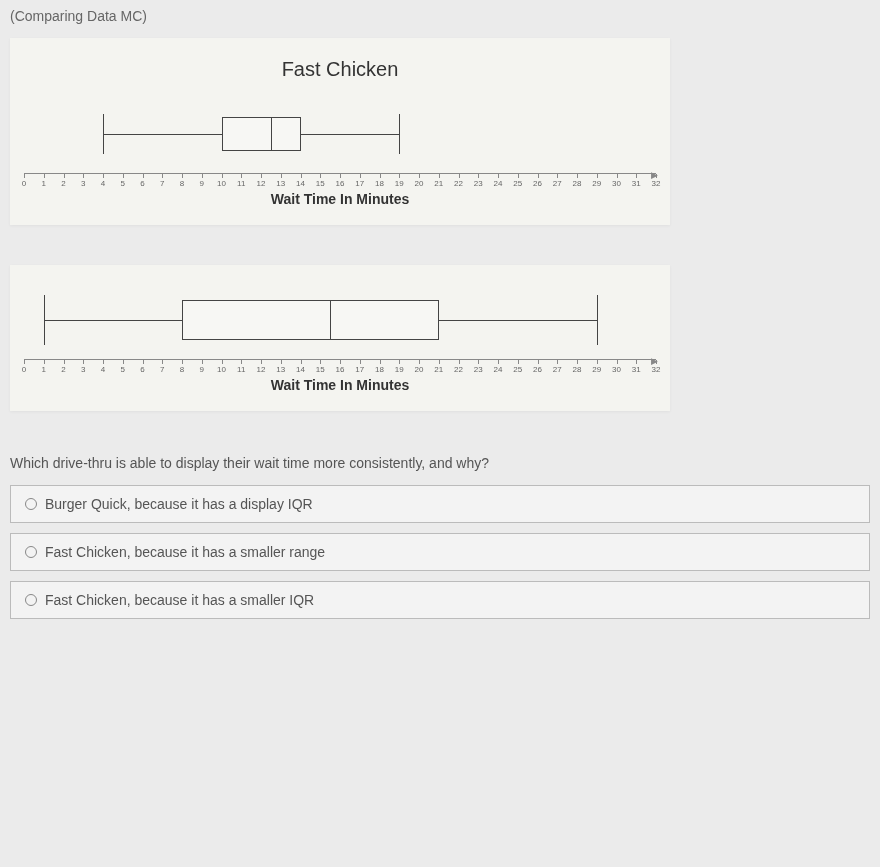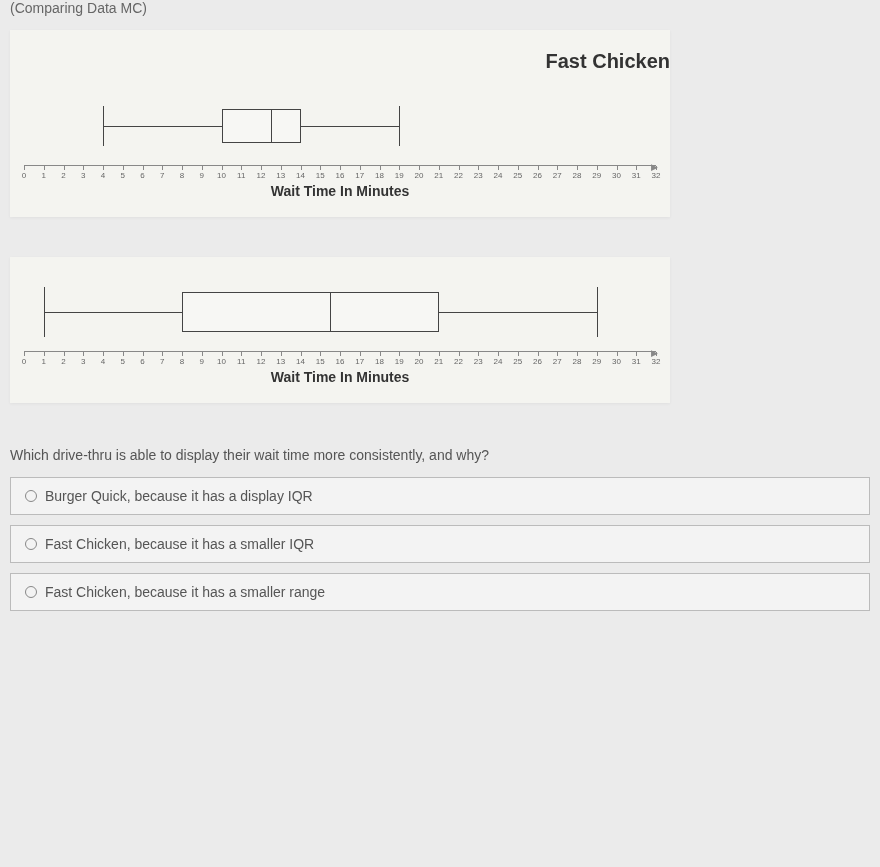--- a/index.html
+++ b/index.html
@@ -3,44 +3,44 @@
 <meta charset="utf-8">
 <style>
   * { box-sizing: border-box; margin: 0; padding: 0; }
   body {
     font-family: Arial, Helvetica, sans-serif;
     background: #ebebeb;
     width: 880px;
     color: #555;
   }
   .page {
-    padding: 0 10px 12px 10px;
+    padding: 8px 10px 12px 10px;
   }
   .header-tag {
     font-size: 14px;
     color: #666;
     margin-bottom: 14px;
   }
   .intro {
     font-size: 14px;
     color: #555;
     margin-bottom: 28px;
   }
   .chart-block {
     width: 660px;
     background: #f4f4f0;
     margin-bottom: 40px;
     padding: 20px 0 18px 0;
     box-shadow: 0 1px 3px rgba(0,0,0,0.05);
   }
   .chart-title {
     font-size: 20px;
-    font-weight: bold;
+    font-weight: normal;
     color: #333;
-    text-align: right;
+    text-align: center;
     margin-bottom: 18px;
   }
   .plot-area {
     position: relative;
     height: 70px;
     margin: 0 14px 4px 14px;
   }
   .axis-row {
     position: relative;
     margin: 0 14px;
@@ -294,20 +294,20 @@
   </div>
 
   <div class="question">Which drive-thru is able to display their wait time more consistently, and why?</div>
 
   <div class="option">
     <span class="radio"></span>
     <span>Burger Quick, because it has a display IQR</span>
   </div>
   <div class="option">
     <span class="radio"></span>
-    <span>Fast Chicken, because it has a smaller IQR</span>
+    <span>Fast Chicken, because it has a smaller range</span>
   </div>
   <div class="option">
     <span class="radio"></span>
-    <span>Fast Chicken, because it has a smaller range</span>
+    <span>Fast Chicken, because it has a smaller IQR</span>
   </div>
 
 </div>
 
 </body></html>

